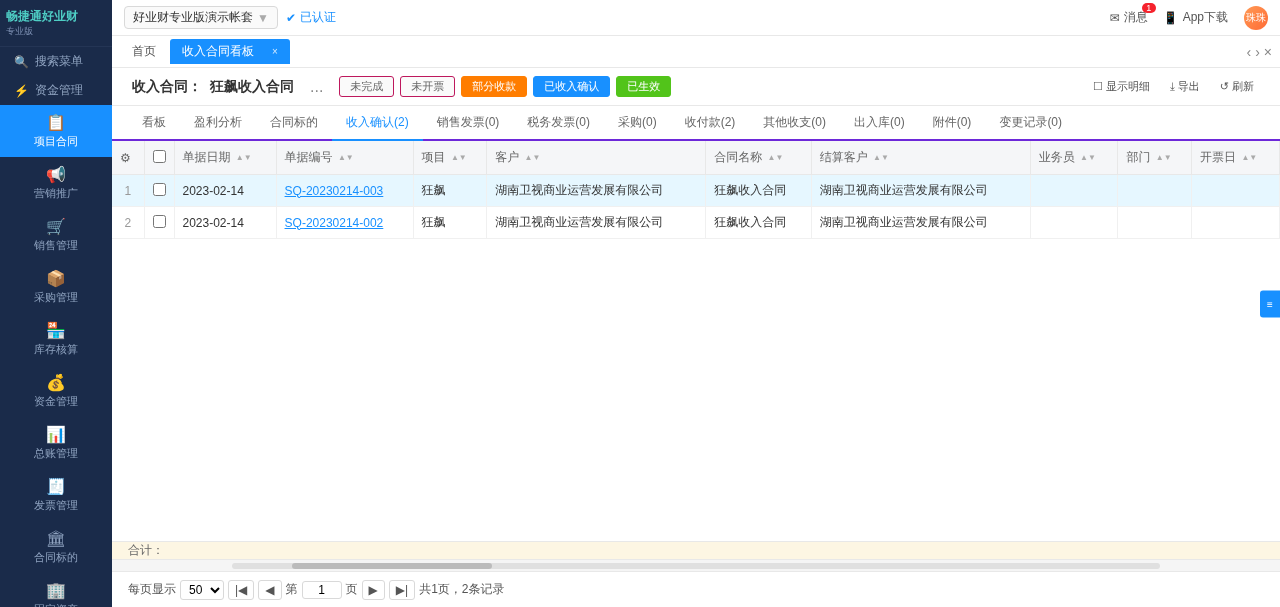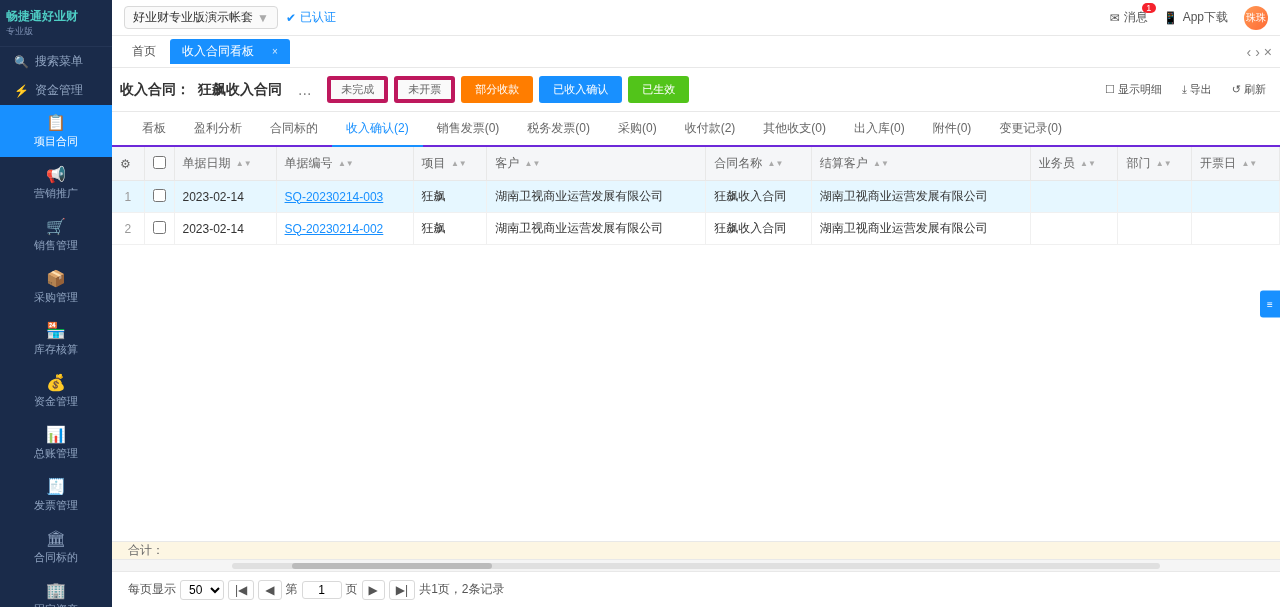--- a/index.html
+++ b/index.html
@@ -33,26 +33,26 @@
     .tabbar-home { padding: 4px 12px; font-size: 12px; color: #555; cursor: pointer; }
     .tabbar-tab { padding: 4px 12px; font-size: 12px; background: #1890ff; color: #fff; border-radius: 3px 3px 0 0; display: flex; align-items: center; gap: 18px; cursor: pointer; }
     .tabbar-tab .close { font-size: 10px; cursor: pointer; opacity: 0.8; }
     .tab-nav-btns { margin-left: auto; display: flex; align-items: center; gap: 4px; color: #888; }
     .tab-nav-btns span { cursor: pointer; font-size: 14px; }
 
     
     .content { flex: 1; overflow: hidden; display: flex; flex-direction: column; background: #f5f6f8; }
 
     
-    .contract-header { background: #fff; padding: 8px 8px; display: flex; align-items: center; gap: 8px; border-bottom: 1px solid #e8e8e8; }
+    .contract-header { background: #fff; padding: 8px 20px; display: flex; align-items: center; gap: 8px; border-bottom: 1px solid #e8e8e8; }
     .contract-title { font-size: 14px; font-weight: bold; color: #333; }
     .contract-name { font-size: 14px; font-weight: bold; color: #333; }
     .more-btn { color: #888; font-size: 16px; cursor: pointer; margin-left: 8px; }
     .status-btns { display: flex; gap: 6px; margin-left: 8px; }
-    .status-btn { padding: 2px 10px; border-radius: 3px; font-size: 11px; cursor: pointer; border: 4px solid #be185d; background: #fafafa; color: #666; }
+    .status-btn { padding: 2px 10px; border-radius: 3px; font-size: 11px; cursor: pointer; border: 1px solid #be185d; background: #fafafa; color: #666; }
     .status-btn.active { background: #ff7d00; border-color: #ff7d00; color: #fff; }
     .status-btn.certified { background: #1890ff; border-color: #1890ff; color: #fff; }
     .status-btn.effective { background: #52c41a; border-color: #52c41a; color: #fff; }
     .header-actions { margin-left: auto; display: flex; align-items: center; gap: 8px; }
     .header-action-btn { display: flex; align-items: center; gap: 3px; font-size: 11px; color: #555; cursor: pointer; padding: 2px 6px; }
 
     
     .contract-tabs { background: #fff; display: flex; border-bottom: 2px solid #6d28d9; padding: 0 16px; }
     .contract-tab { padding: 8px 14px; font-size: 12px; color: #666; cursor: pointer; border-bottom: 2px solid transparent; margin-bottom: -2px; white-space: nowrap; }
     .contract-tab.active { color: #1890ff; border-bottom-color: #1890ff; }

